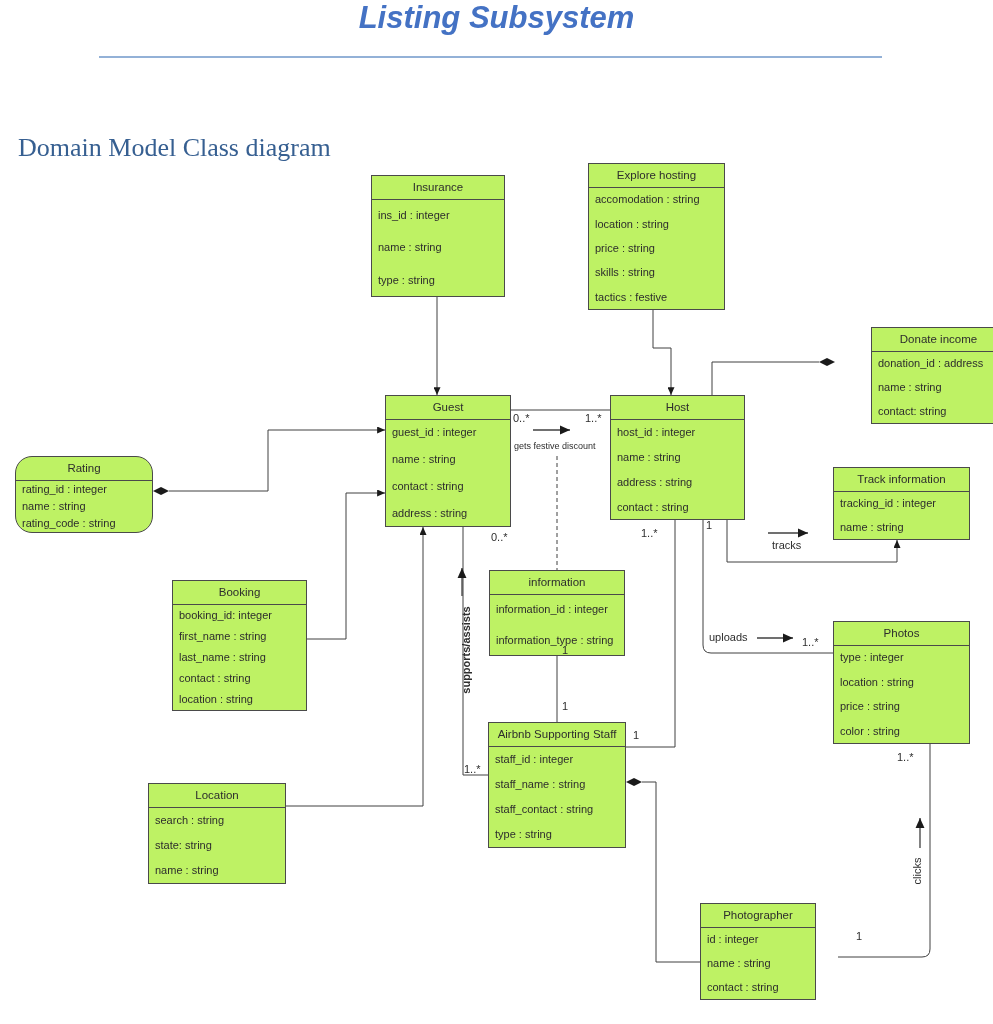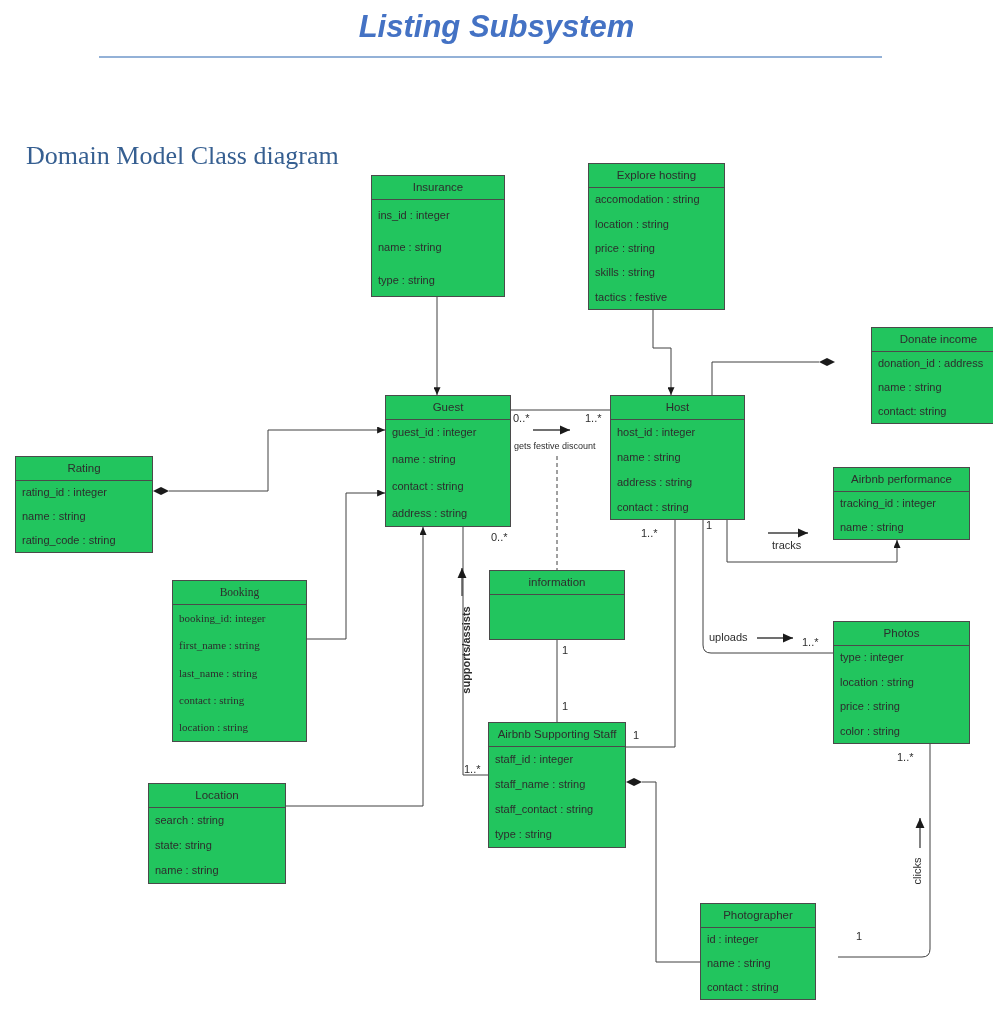--- a/index.html
+++ b/index.html
@@ -1,28 +1,28 @@
 <!DOCTYPE html>
 <html><head>
 <meta charset="utf-8">
 <style>
   html,body{margin:0;padding:0;background:#fff;}
   .page{position:relative;width:993px;height:1024px;background:#fff;overflow:hidden;
         font-family:"Liberation Sans",sans-serif;}
-  .doc-title{position:absolute;left:0;right:0;top:9px;text-align:center;margin:0;
+  .doc-title{position:absolute;left:0;right:0;top:0;text-align:center;margin:0;
         font-family:"Liberation Sans",sans-serif;font-style:italic;font-weight:600;
         font-size:31px;color:#4472C4;}
   .title-rule{position:absolute;left:99px;top:56px;width:783px;height:0;
         border-top:2px solid #93b1d7;}
-  .section-heading{position:absolute;left:10px;top:125px;margin:16px;
+  .section-heading{position:absolute;left:10px;top:125px;margin:8px;
         font-family:"Liberation Serif",serif;font-weight:400;
         font-size:26px;color:#365F91;}
   .diagram{position:absolute;left:0;top:0;width:993px;height:1024px;}
   .edges{position:absolute;left:0;top:0;}
-  .cls{position:absolute;background:#22c55e;border:1px solid #4a4a4a;box-sizing:border-box;
+  .cls{position:absolute;background:#bef264;border:1px solid #4a4a4a;box-sizing:border-box;
         color:#2d2d2d;}
   .cls-title{height:23px;line-height:22px;text-align:center;border-bottom:1px solid #4a4a4a;
         font-size:11.5px;white-space:nowrap;overflow:hidden;}
   .cls-attrs{position:absolute;top:23px;left:0;right:0;bottom:0;display:flex;flex-direction:column;}
   .cls-attr{flex:1;display:flex;align-items:center;padding-left:6px;font-size:11px;white-space:nowrap;}
   .edge-label{position:absolute;font-size:11px;color:#2d2d2d;white-space:nowrap;}
   .edge-label.rot{transform:translate(-50%,-50%) rotate(-90deg);}
   .edge-label.bold{font-weight:bold;}
 </style>
 </head>
@@ -107,46 +107,50 @@
         </div>
         <div class="cls" style="left: 871px; top: 327px; width: 135px; height: 97px;">
           <div class="cls-title">Donate income</div>
           <div class="cls-attrs">
             <div class="cls-attr">donation_id : address</div>
             <div class="cls-attr">name : string</div>
             <div class="cls-attr">contact: string</div>
           </div>
         </div>
         <div class="cls" style="left: 833px; top: 467px; width: 137px; height: 73px;">
-          <div class="cls-title">Airbnb performance</div>
+          <div class="cls-title">Track information</div>
           <div class="cls-attrs">
             <div class="cls-attr">tracking_id : integer</div>
             <div class="cls-attr">name : string</div>
           </div>
         </div>
-        <div class="cls" style="left: 15px; top: 456px; width: 138px; height: 97px;">
+        <div class="cls" style="left: 15px; top: 456px; width: 138px; height: 77px; border-radius: 17px;">
           <div class="cls-title">Rating</div>
           <div class="cls-attrs">
             <div class="cls-attr">rating_id : integer</div>
             <div class="cls-attr">name : string</div>
             <div class="cls-attr">rating_code : string</div>
           </div>
         </div>
-        <div class="cls" style="left: 172px; top: 580px; width: 135px; height: 162px; font-family: Liberation Serif, serif;">
+        <div class="cls" style="left: 172px; top: 580px; width: 135px; height: 131px;">
           <div class="cls-title">Booking</div>
           <div class="cls-attrs">
             <div class="cls-attr">booking_id: integer</div>
             <div class="cls-attr">first_name : string</div>
             <div class="cls-attr">last_name : string</div>
             <div class="cls-attr">contact : string</div>
             <div class="cls-attr">location : string</div>
           </div>
         </div>
-        <div class="cls" style="left: 489px; top: 570px; width: 136px; height: 70px;">
+        <div class="cls" style="left: 489px; top: 570px; width: 136px; height: 86px;">
           <div class="cls-title">information</div>
+          <div class="cls-attrs">
+            <div class="cls-attr">information_id : integer</div>
+            <div class="cls-attr">information_type : string</div>
+          </div>
         </div>
         <div class="cls" style="left: 488px; top: 722px; width: 138px; height: 126px;">
           <div class="cls-title">Airbnb Supporting Staff</div>
           <div class="cls-attrs">
             <div class="cls-attr">staff_id : integer</div>
             <div class="cls-attr">staff_name : string</div>
             <div class="cls-attr">staff_contact : string</div>
             <div class="cls-attr">type : string</div>
           </div>
         </div>

